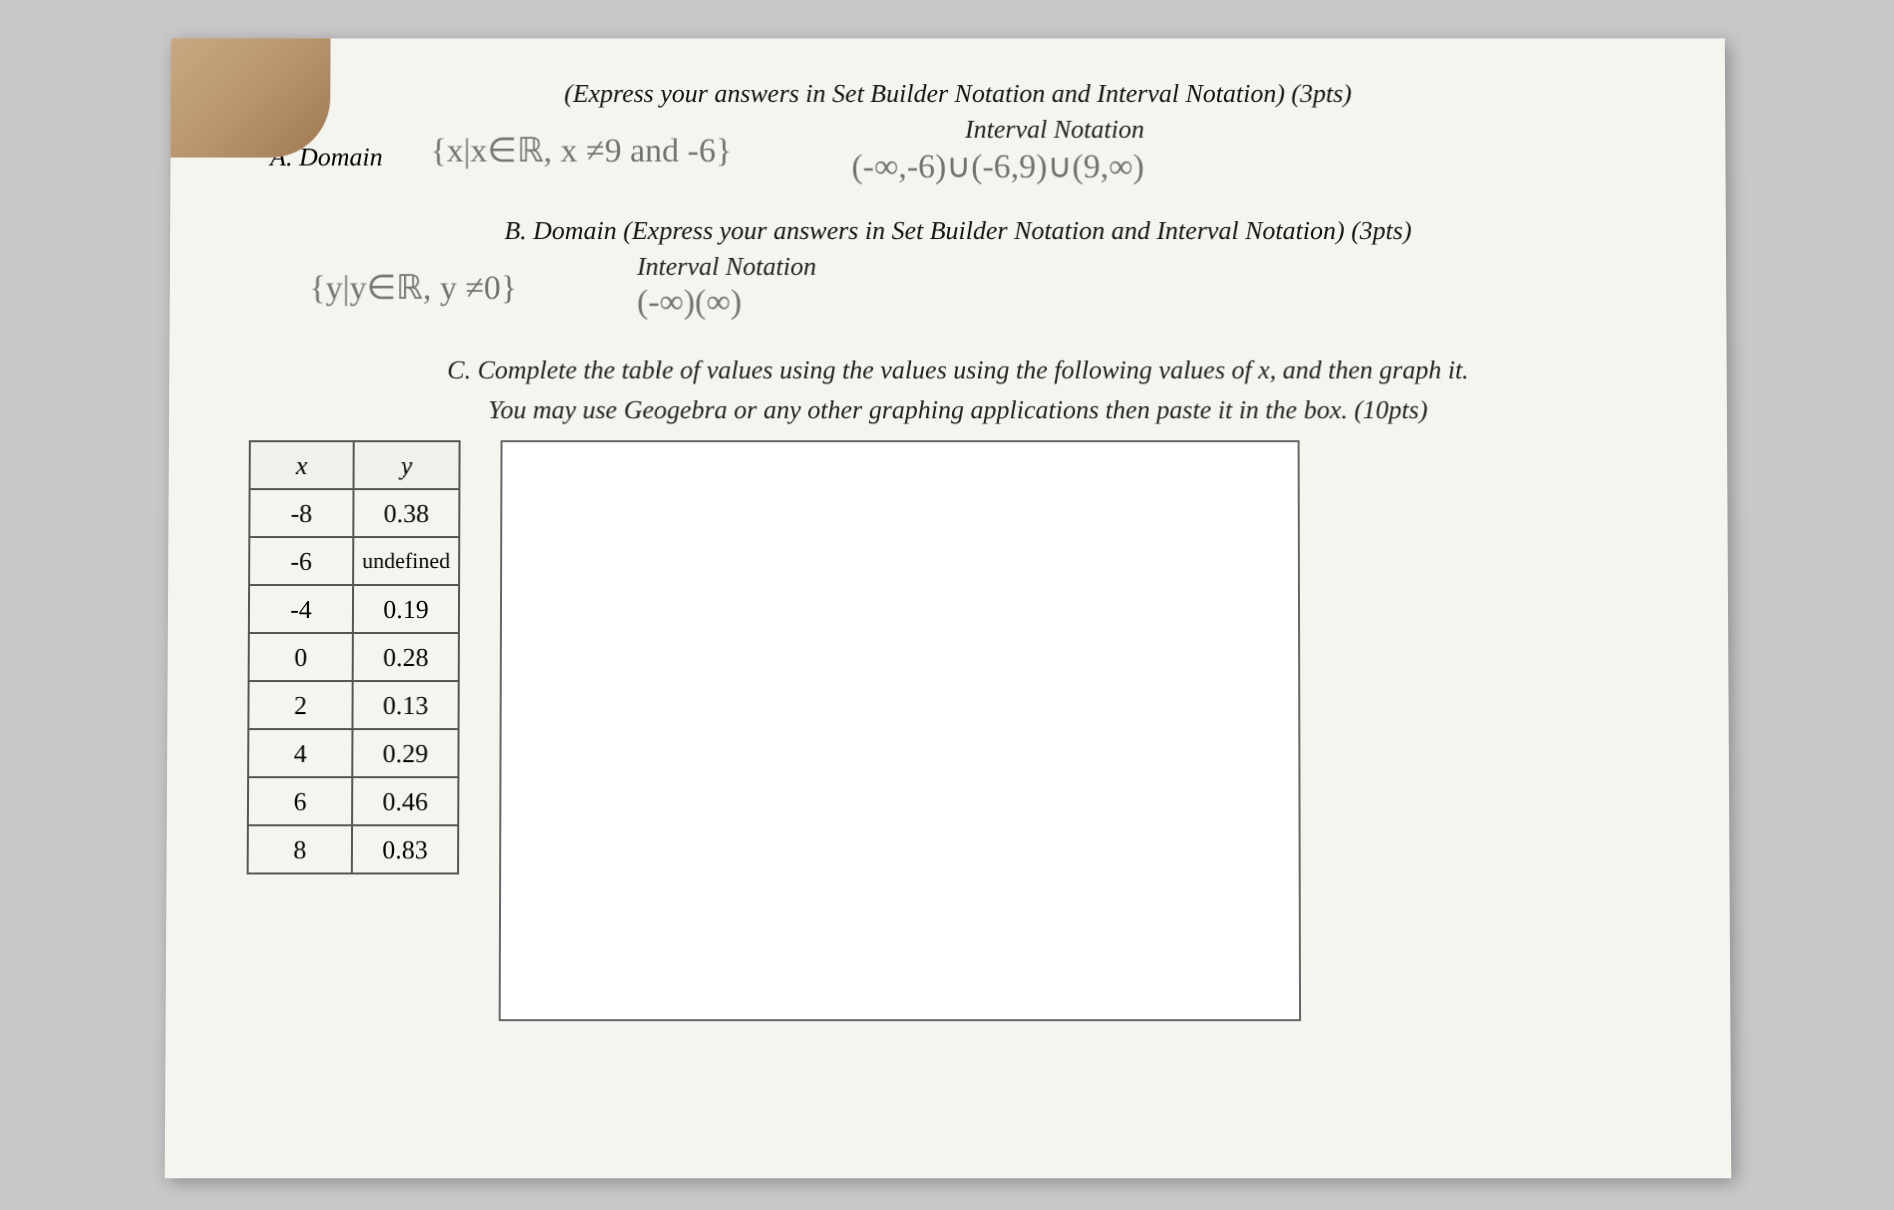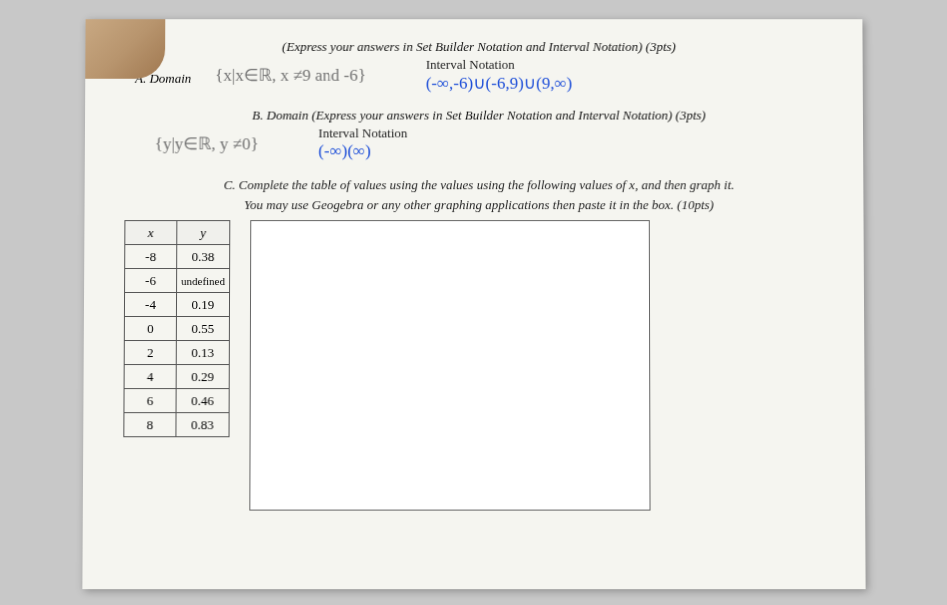--- a/index.html
+++ b/index.html
@@ -55,29 +55,30 @@
     }
 
     .interval-col {
       display: flex;
       flex-direction: column;
       align-items: flex-start;
     }
 
     .interval-label {
       font-size: 13px;
+      font-style: italic;
       color: #222;
-      text-align: left;
+      text-align: right;
       width: 100%;
     }
 
     .interval-expr {
       font-size: 17px;
       font-family: 'Times New Roman', serif;
-      color: #1d4ed8;
+      color: #737373;
     }
 
     .section-c {
       margin-top: 8px;
     }
 
     .section-c .header-text {
       font-size: 13px;
       font-style: italic;
       color: #222;
@@ -213,21 +214,21 @@
               <tr>
                 <td>-6</td>
                 <td style="font-size: 11px; ">undefined</td>
               </tr>
               <tr>
                 <td>-4</td>
                 <td>0.19</td>
               </tr>
               <tr>
                 <td>0</td>
-                <td>0.55</td>
+                <td>0.28</td>
               </tr>
               <tr>
                 <td>2</td>
                 <td>0.13</td>
               </tr>
               <tr>
                 <td>4</td>
                 <td>0.29</td>
               </tr>
               <tr>

